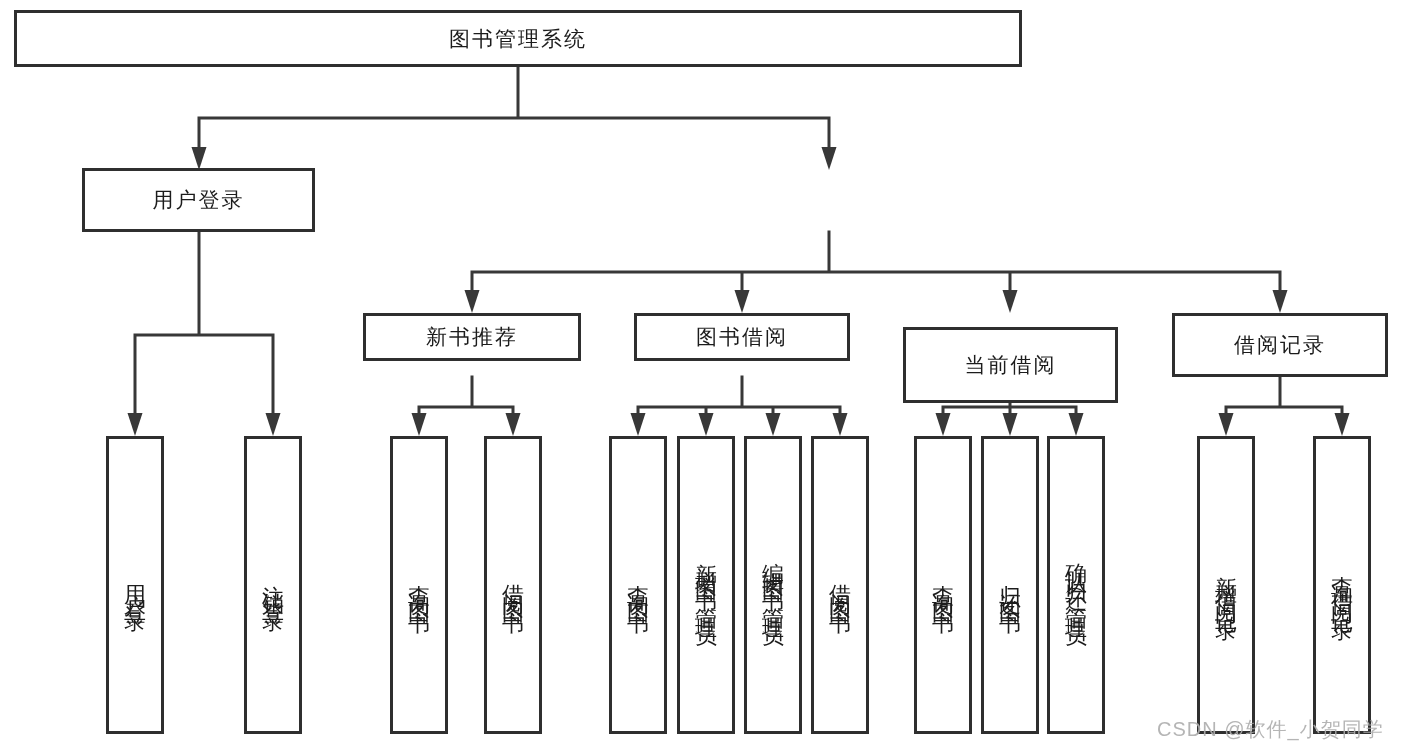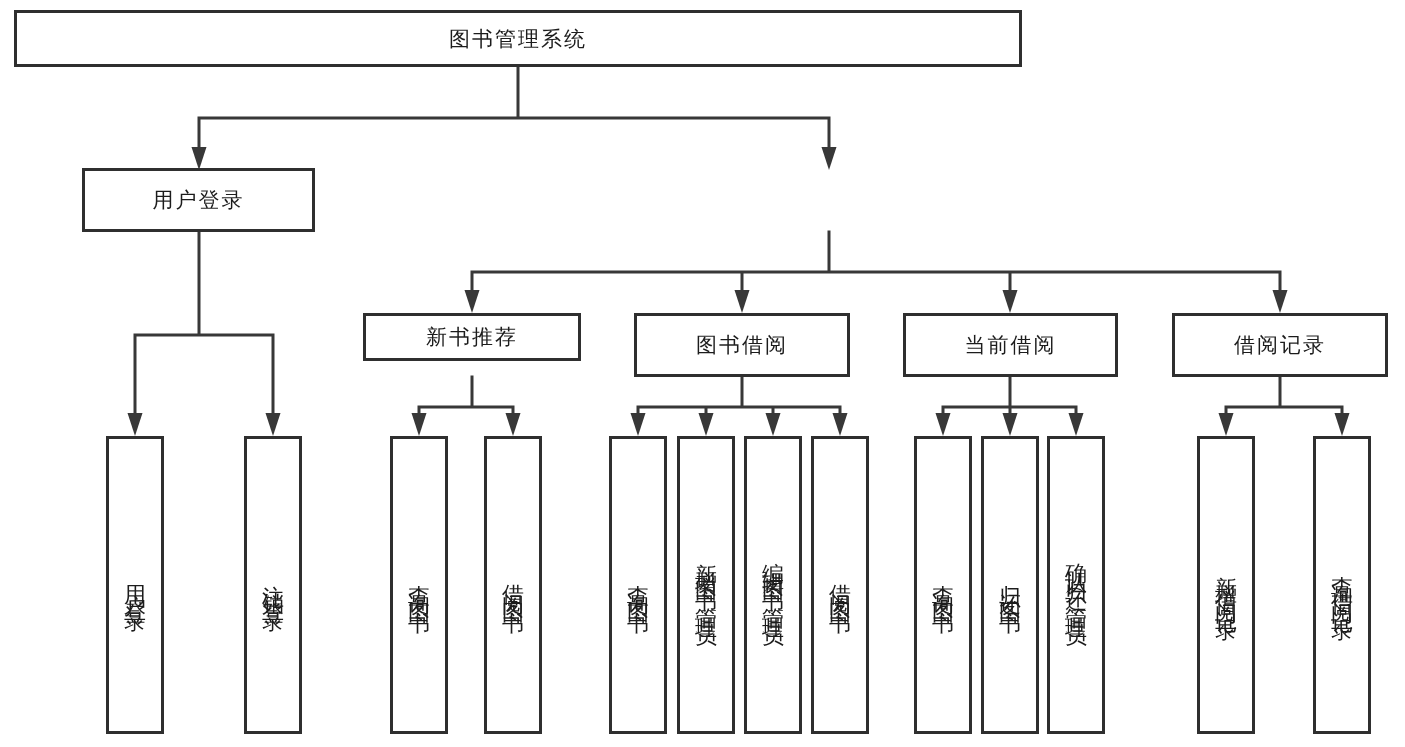--- a/index.html
+++ b/index.html
@@ -66,36 +66,37 @@
     <path d="M1280 377 V407 M1226 407 H1342 M1226 407 V418 M1342 407 V418"></path>
     <polygon points="1218.5,413 1233.5,413 1226,436"></polygon>
     <polygon points="1334.5,413 1349.5,413 1342,436"></polygon>
   </svg>
 
   <div class="node hbox" style="left:14px;top:10px;width:1008px;height:57px">图书管理系统</div>
 
   <div class="node hbox" style="left:82px;top:168px;width:233px;height:64px">用户登录</div>
 
   <div class="node hbox" style="left:363px;top:313px;width:218px;height:48px">新书推荐</div>
-  <div class="node hbox" style="left:634px;top:313px;width:216px;height:64px">图书借阅</div>
-  <div class="node hbox" style="left:903px;top:313px;width:215px;height:64px">当前借阅</div>
+  <div class="node hbox" style="left:634px;top:313px;width:216px;height:48px">图书借阅</div>
+  <div class="node hbox" style="left:903px;top:327px;width:215px;height:76px">当前借阅</div>
   <div class="node hbox" style="left:1172px;top:313px;width:216px;height:64px">借阅记录</div>
 
   <div class="node vbox" style="left:106px">用户登录</div>
   <div class="node vbox" style="left:244px">注销登录</div>
 
   <div class="node vbox" style="left:390px">查询图书</div>
   <div class="node vbox" style="left:484px">借阅图书</div>
 
   <div class="node vbox" style="left:609px">查询图书</div>
   <div class="node vbox" style="left:677px">新增图书（管理员）</div>
   <div class="node vbox" style="left:744px">编辑图书（管理员）</div>
   <div class="node vbox" style="left:811px">借阅图书</div>
 
   <div class="node vbox" style="left:914px">查询图书</div>
   <div class="node vbox" style="left:981px">归还图书</div>
   <div class="node vbox" style="left:1047px">确认归还（管理员）</div>
 
   <div class="node vbox" style="left:1197px">新增借阅记录</div>
   <div class="node vbox" style="left:1313px">查询借阅记录</div>
 
+  <div class="watermark">CSDN @软件_小贺同学</div>
 
 </div>
 
 </body></html>

